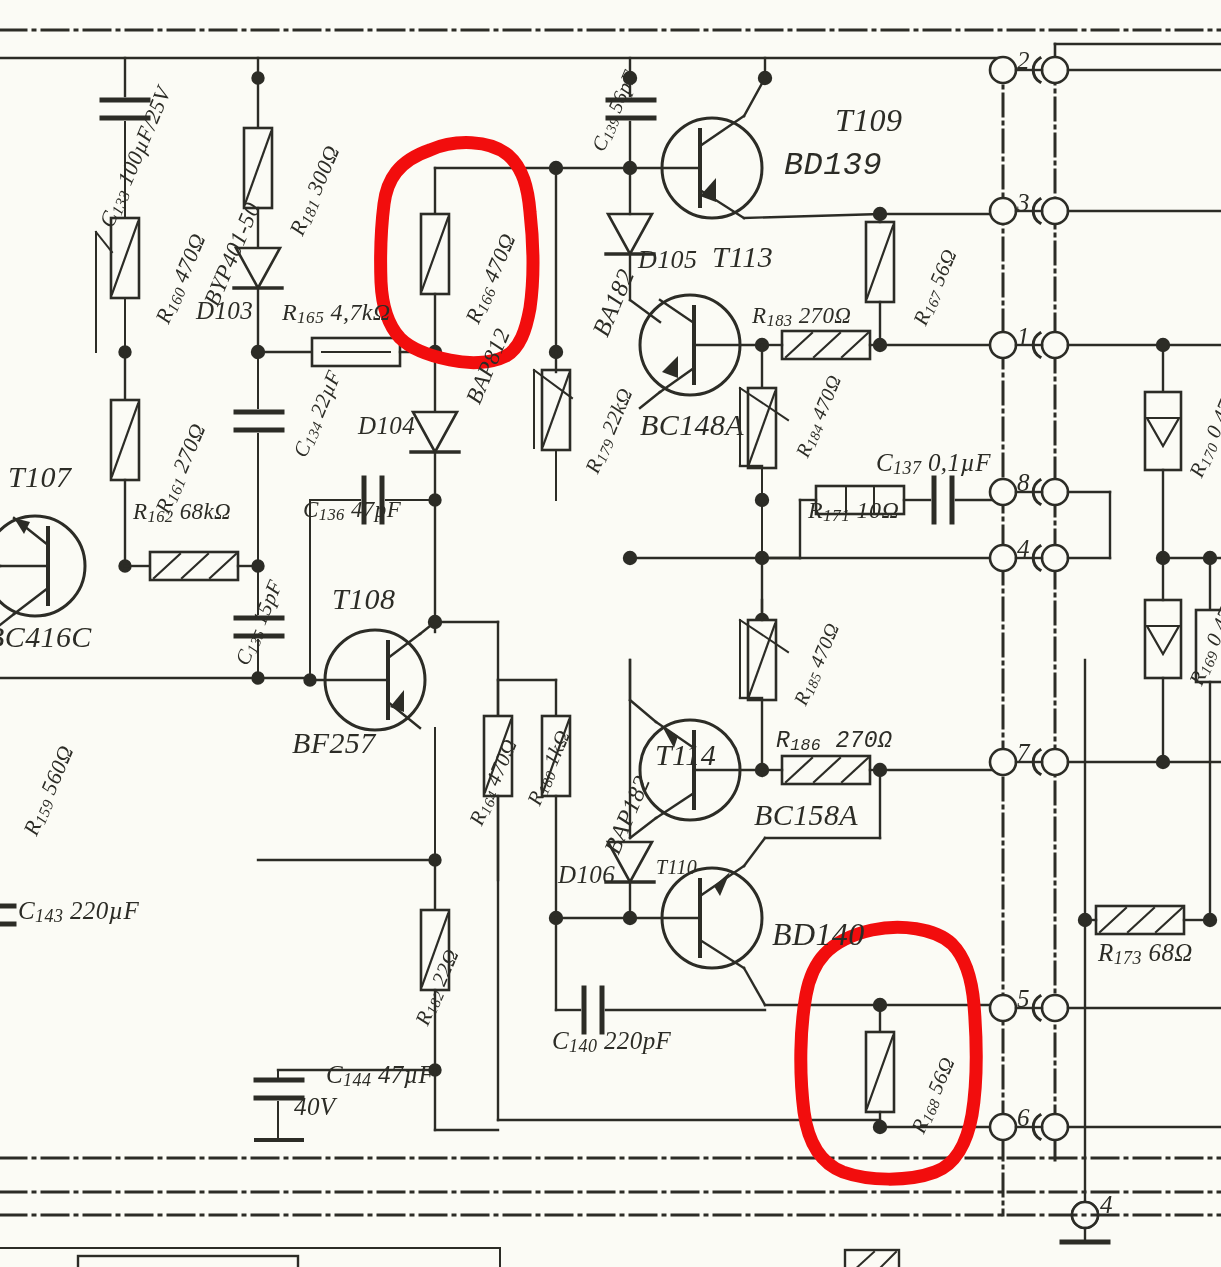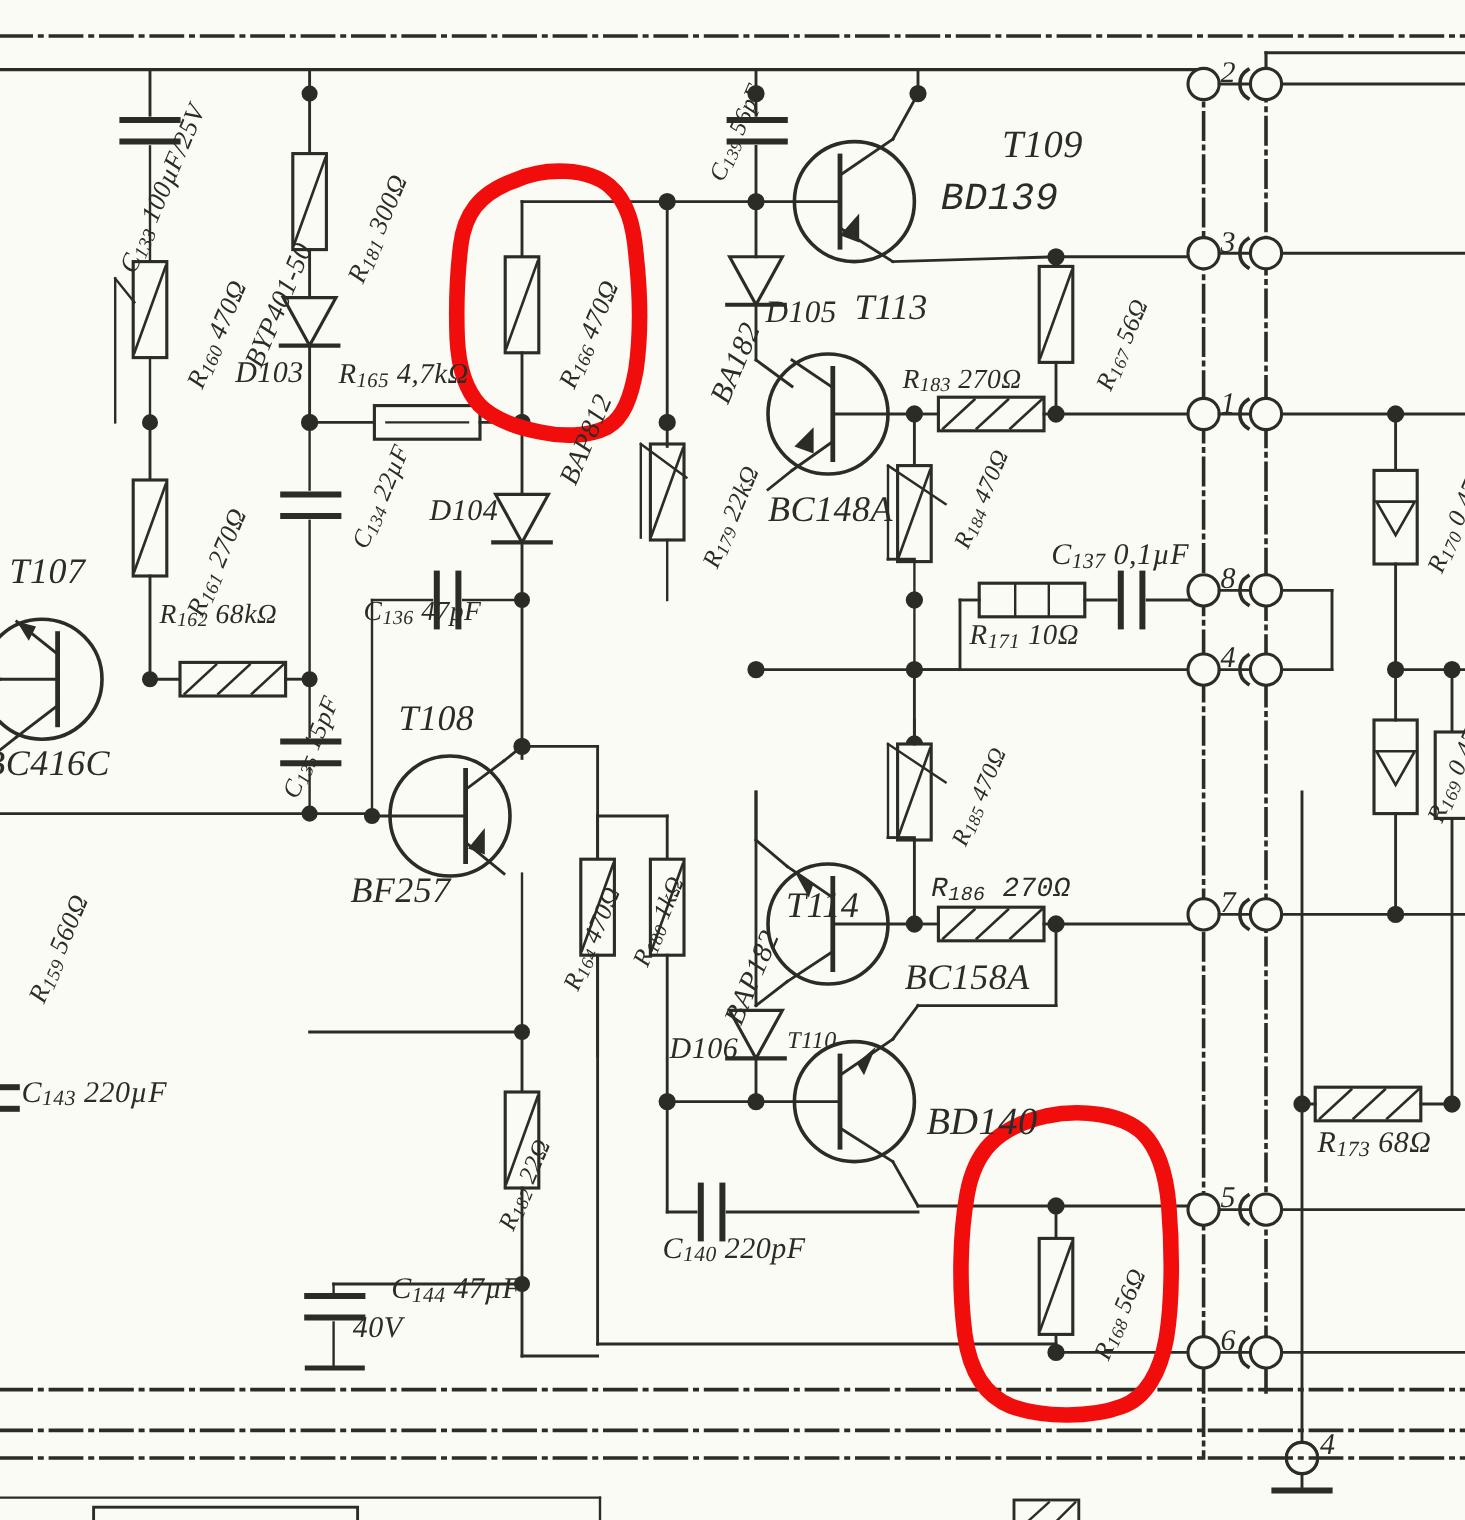--- a/index.html
+++ b/index.html
@@ -506,21 +506,21 @@
 <div class="lbl rot" style="left:910px;top:320px;font-size:21px;transform:rotate(-67deg);"><span>R</span><span class="sub">167</span> <span>56Ω</span></div>
 
 <div class="lbl" style="left:752px;top:304px;font-size:23px;"><span>R</span><span class="sub">183</span> <span>270Ω</span></div>
 
 <div class="lbl rot" style="left:582px;top:468px;font-size:21px;transform:rotate(-67deg);"><span>R</span><span class="sub">179</span> <span>22kΩ</span></div>
 
 <div class="lbl rot" style="left:792px;top:452px;font-size:20px;transform:rotate(-67deg);"><span>R</span><span class="sub">184</span> <span>470Ω</span></div>
 
 <div class="lbl" style="left:876px;top:450px;font-size:25px;"><span>C</span><span class="sub">137</span> <span>0,1µF</span></div>
 
-<div class="lbl" style="left:808px;top:518px;font-size:24px;"><span>R</span><span class="sub">171</span> <span>10Ω</span></div>
+<div class="lbl" style="left:808px;top:498px;font-size:24px;"><span>R</span><span class="sub">171</span> <span>10Ω</span></div>
 
 <div class="lbl rot" style="left:790px;top:700px;font-size:20px;transform:rotate(-67deg);"><span>R</span><span class="sub">185</span> <span>470Ω</span></div>
 
 <div class="lbl" style="left:655px;top:740px;font-size:30px;"><span>T114</span></div>
 <div class="lbl" style="left:742px;top:800px;font-size:30px;margin-left:12px;"><span>BC158A</span></div>
 
 <div class="lbl" style="left:776px;top:730px;font-size:23px;font-family:Liberation Mono, monospace;"><span>R</span><span class="sub">186</span> <span>270Ω</span></div>
 
 <div class="lbl" style="left:558px;top:862px;font-size:25px;"><span>D106</span></div>
 <div class="lbl rot" style="left:600px;top:848px;font-size:24px;transform:rotate(-67deg);"><span>BAP182</span></div>

